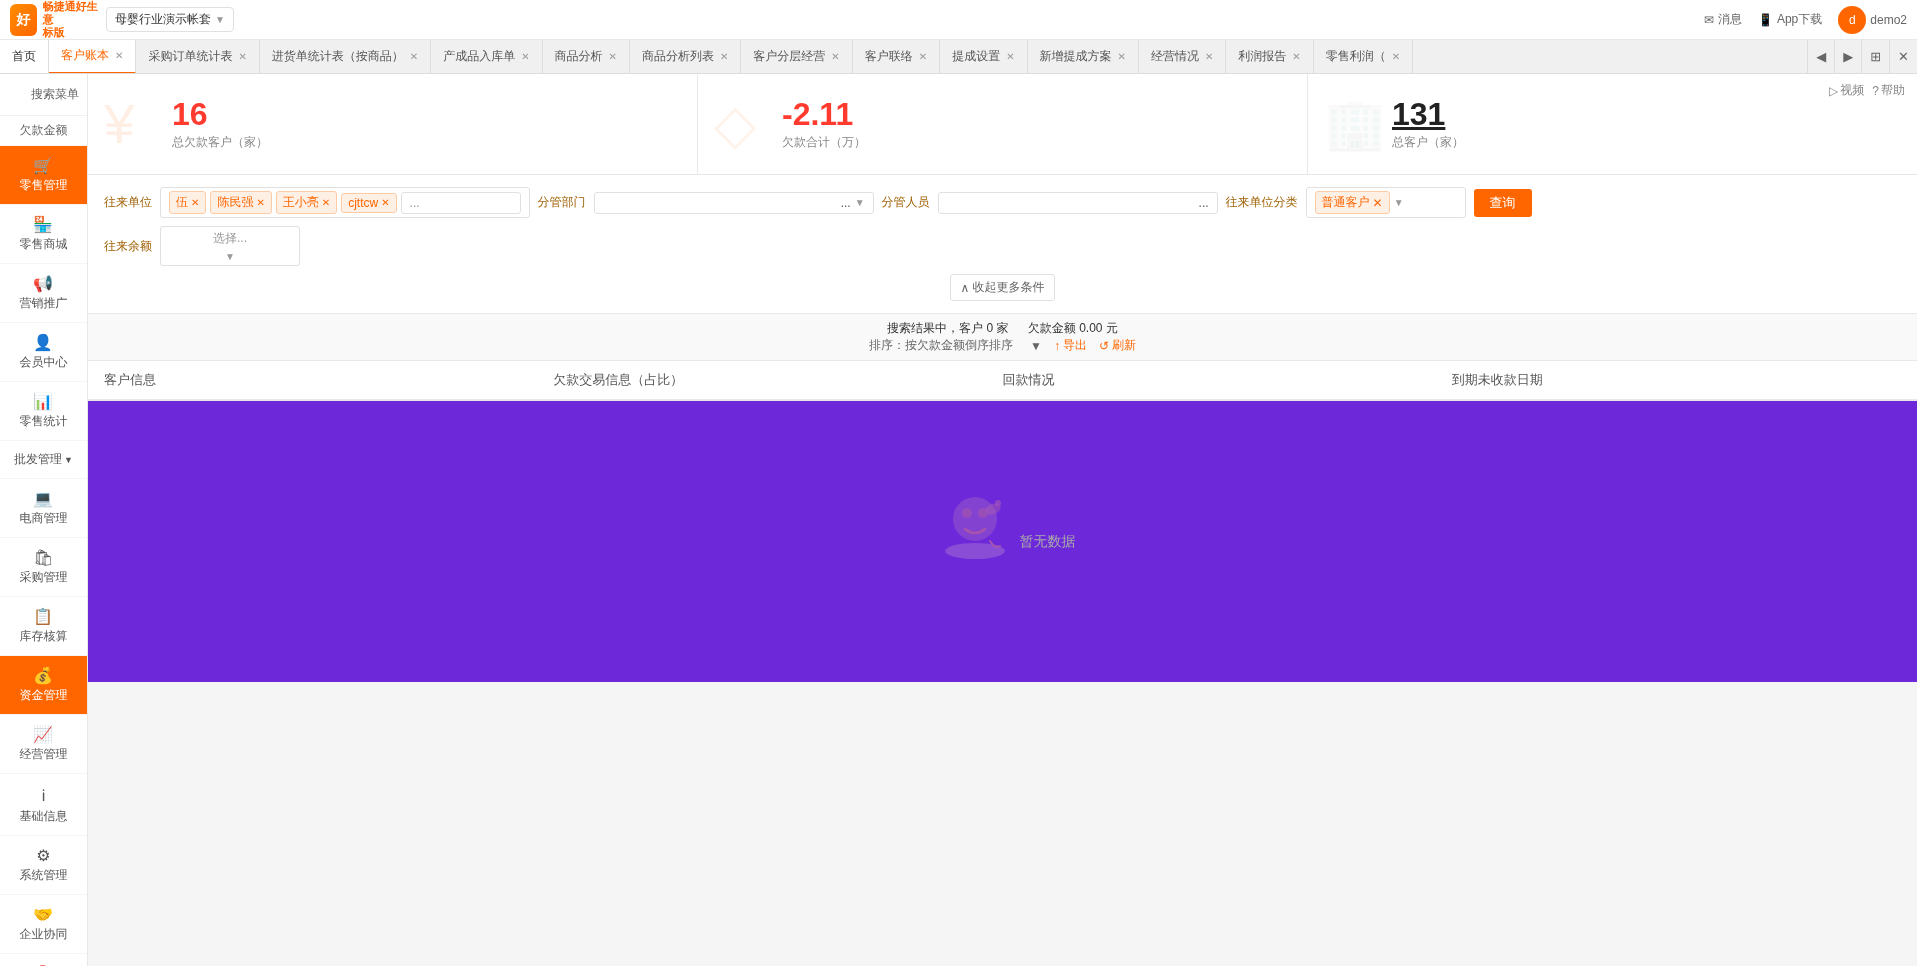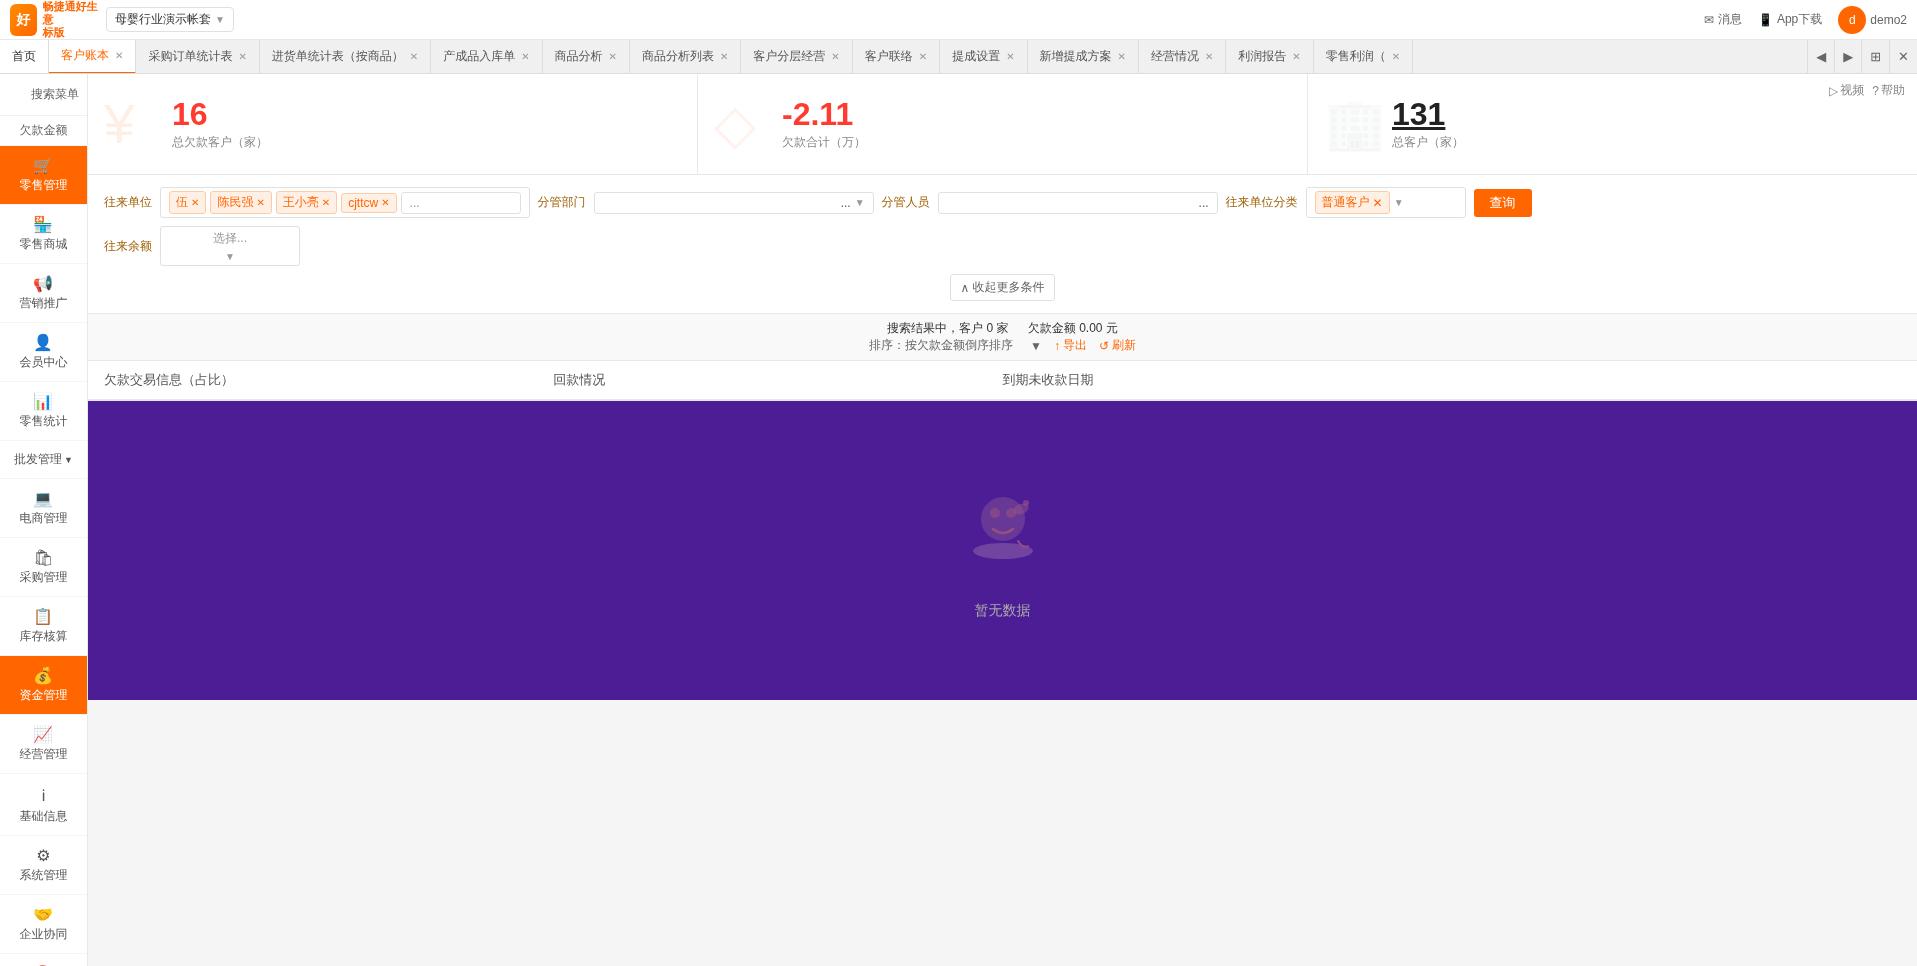--- a/index.html
+++ b/index.html
@@ -73,21 +73,21 @@
     .result-actions { display: flex; align-items: center; gap: 12px; font-size: 12px; color: #666; }
     .result-sort { display: flex; align-items: center; gap: 17px; cursor: pointer; }
     .result-action-btn { display: flex; align-items: center; gap: 3px; cursor: pointer; color: #ff6600; }
 
     
     .data-table { background: #fff; width: 100%; }
     .table-header { display: grid; grid-template-columns: 2fr 2fr 2fr 2fr; border-bottom: 2px solid #e8e8e8; padding: 10px 16px; }
     .table-header-cell { font-size: 13px; color: #555; font-weight: 500; }
 
     
-    .empty-state { display: flex; flex-direction: column; align-items: center; justify-content: center; padding: 80px 20px; background: #4c1d95; }
+    .empty-state { display: flex; flex-direction: row; align-items: center; justify-content: center; padding: 80px 20px; background: #6d28d9; }
     .empty-icon { font-size: 80px; opacity: 0.4; color: #ffaa77; margin-bottom: 12px; }
     .empty-text { font-size: 14px; color: #aaa; }
 
     
     .chevron { font-size: 10px; color: #999; }
     .selected-tag { background: #fff0e6; border: 1px solid #ffcba4; border-radius: 3px; padding: 2px 6px; font-size: 12px; color: #ff6600; display: inline-flex; align-items: center; gap: 3px; }
     .selected-tag .tag-close { cursor: pointer; }
   </style>
 </head>
 <body>
@@ -364,20 +364,21 @@
           </div>
           <div class="result-action-btn">
             <span>↺</span>
             <span>刷新</span>
           </div>
         </div>
       </div>
 
       <div class="data-table">
         <div class="table-header">
+          <div class="table-header-cell">客户信息</div>
           <div class="table-header-cell">欠款交易信息（占比）</div>
           <div class="table-header-cell">回款情况</div>
           <div class="table-header-cell">到期未收款日期</div>
         </div>
 
         <div class="empty-state">
           <div class="empty-icon">
             <svg width="90" height="90" viewBox="0 0 90 90" fill="none" xmlns="http://www.w3.org/2000/svg">
               <ellipse cx="45" cy="70" rx="30" ry="8" fill="#ffe0c9" opacity="0.5"></ellipse>
               <circle cx="45" cy="38" r="22" fill="#ffcba4" opacity="0.4"></circle>

